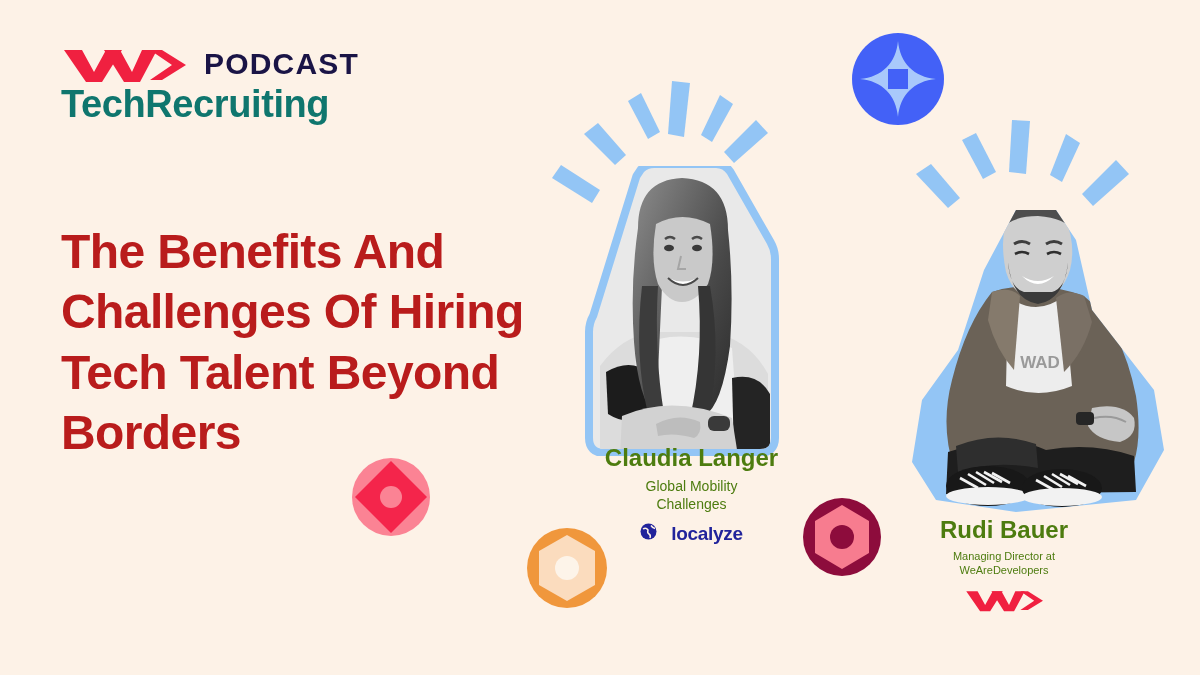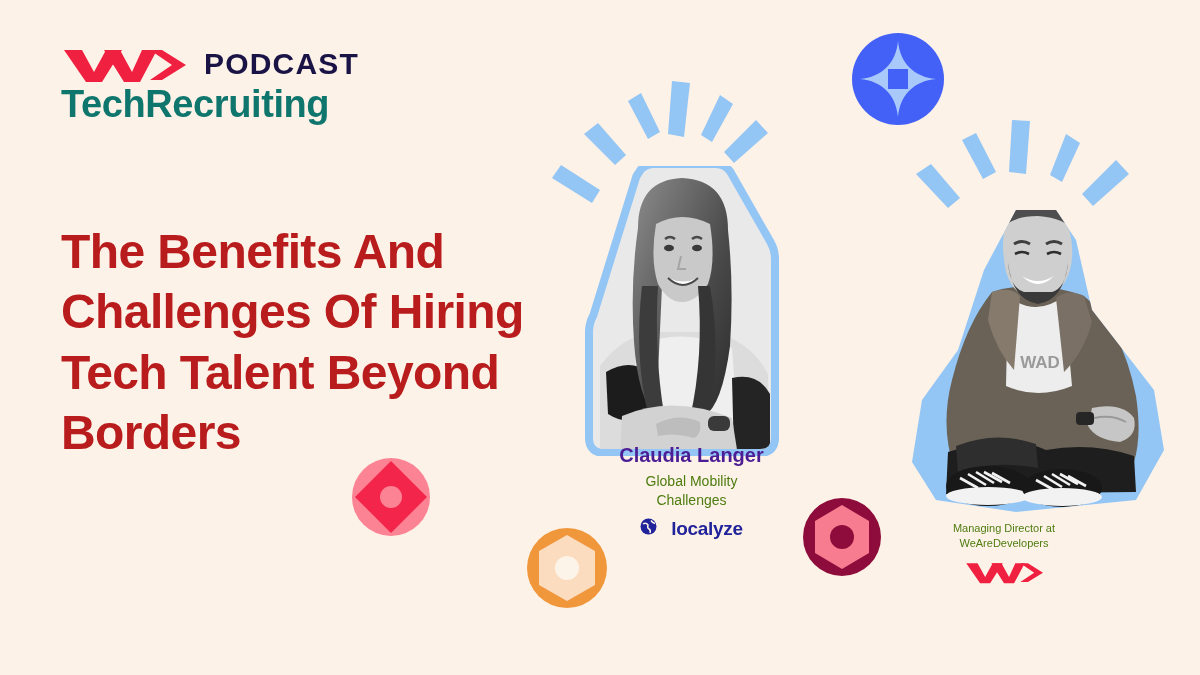--- a/index.html
+++ b/index.html
@@ -30,21 +30,21 @@
     font-size:48px; font-weight:bold; color:#b91c1c;
     line-height:1.26; letter-spacing:-0.6px;
   }
 
   
   .badge { position:absolute; }
 
   
   .guest { position:absolute; text-align:center; }
   .guest-name {
-    font-size:20px; font-weight:bold; color:#4c1d95; line-height:1.15;
+    font-size:24px; font-weight:bold; color:#4d7c0f; line-height:1.15;
     white-space:nowrap;
   }
   .guest-role {
     font-size:14px; color:#4d7c0f; line-height:1.33; margin-top:5px;
   }
   .guest-role-sm { font-size:11px; }
   .guest-logo { margin-top:9px; display:flex; align-items:center; justify-content:center; gap:14px; }
   .localyze-word {
     font-size:19px; font-weight:bold; color:#21239B;
     letter-spacing:-0.3px; line-height:1;
@@ -247,20 +247,21 @@
             <path d="M148 276 L166 287"></path>
             <path d="M156 274 L174 285"></path>
           <path d="M164 274 L182 284"></path>
             <path d="M172 276 L190 286"></path>
         </g>
       </g>
     </svg>
   </div>
 
   <div class="guest" style="left:885px; top:516px; width:210px;">
+    <div class="guest-name">Rudi Bauer</div>
     <div class="guest-role guest-role-sm">
       <span>Managing Director at</span><br>
       <span>WeAreDevelopers</span>
     </div>
     <div class="guest-logo">
       <span>
         <svg width="78" height="26" viewBox="0 0 124 40">
           <path d="M2 6 L20 6 L32 28 L44 6 L60 6 L40 38 L24 38 Z" fill="#F02040"></path>
           <path d="M42 6 L58 6 L70 28 L80 6 L95 6 L78 38 L62 38 Z" fill="#F02040"></path>
           <path d="M88 6 L100 6 L124 21 L100 36 L88 36 L110 21 Z" fill="#F02040"></path>

